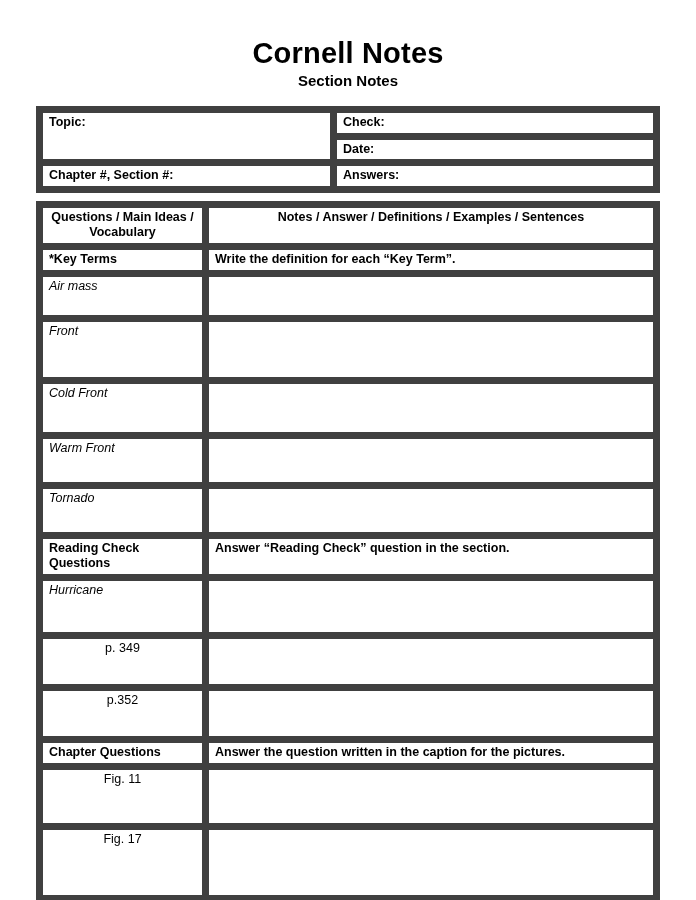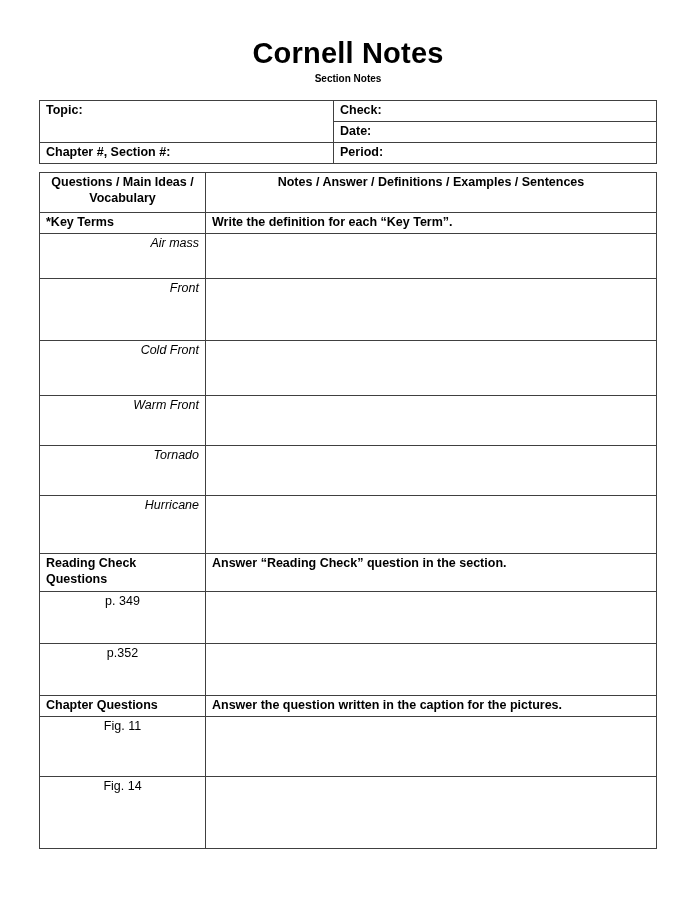--- a/index.html
+++ b/index.html
@@ -26,34 +26,34 @@
     text-align: center;
   }
   .doc-title {
     font-size: 29px;
     font-weight: bold;
     letter-spacing: 0.2px;
     line-height: 1.05;
     margin: 0;
   }
   .doc-subtitle {
-    font-size: 10px;
+    font-size: 15px;
     font-weight: bold;
     margin: 5px 0 16px 0;
     line-height: 1.1;
   }
 
   table.grid {
     border-collapse: collapse;
     table-layout: fixed;
     margin: 0 auto;
     width: 617px;
   }
   table.grid td {
-    border: 1px solid #404040;
+    border: 7px solid #404040;
     padding: 2px 6px;
     vertical-align: top;
     font-size: 12.5px;
     line-height: 1.25;
   }
 
   
   #info-table {
     margin-top: 12px;
   }
@@ -87,21 +87,21 @@
   }
   .sub-hdr {
     font-weight: bold;
     font-size: 12.5px;
     text-align: left;
     vertical-align: middle;
   }
   .term {
     font-style: italic;
     font-size: 13px;
-    text-align: right;
+    text-align: left;
     vertical-align: top;
     padding-top: 3px;
   }
   .pageref {
     font-size: 13px;
     text-align: center;
     vertical-align: top;
     padding-top: 3px;
   }
   .answer-cell {
@@ -126,21 +126,21 @@
     <tbody>
       <tr>
         <td class="info-label" rowspan="2">Topic:</td>
         <td class="info-label">Check:</td>
       </tr>
       <tr>
         <td class="info-label">Date:</td>
       </tr>
       <tr>
         <td class="info-label">Chapter #, Section #:</td>
-        <td class="info-label">Period:</td>
+        <td class="info-label">Answers:</td>
       </tr>
     </tbody>
   </table>
 
   <table class="grid" id="cornell-table">
     <colgroup>
       <col class="col-q">
       <col class="col-n">
     </colgroup>
     <tbody>
@@ -167,46 +167,46 @@
         <td class="answer-cell"></td>
       </tr>
       <tr style="height:50px;">
         <td class="term">Warm Front</td>
         <td class="answer-cell"></td>
       </tr>
       <tr style="height:50px;">
         <td class="term">Tornado</td>
         <td class="answer-cell"></td>
       </tr>
-      <tr style="height:58px;">
-        <td class="term">Hurricane</td>
-        <td class="answer-cell"></td>
-      </tr>
-
       <tr style="height:38px;">
         <td class="sub-hdr">Reading Check Questions</td>
         <td class="sub-hdr">Answer “Reading Check” question in the section.</td>
       </tr>
+
+      <tr style="height:58px;">
+        <td class="term">Hurricane</td>
+        <td class="answer-cell"></td>
+      </tr>
       <tr style="height:52px;">
         <td class="pageref">p. 349</td>
         <td class="answer-cell"></td>
       </tr>
       <tr style="height:52px;">
         <td class="pageref">p.352</td>
         <td class="answer-cell"></td>
       </tr>
 
       <tr style="height:21px;">
         <td class="sub-hdr">Chapter Questions</td>
         <td class="sub-hdr">Answer the question written in the caption for the pictures.</td>
       </tr>
       <tr style="height:60px;">
         <td class="pageref">Fig. 11</td>
         <td class="answer-cell"></td>
       </tr>
       <tr style="height:72px;">
-        <td class="pageref">Fig. 14</td>
+        <td class="pageref">Fig. 17</td>
         <td class="answer-cell"></td>
       </tr>
     </tbody>
   </table>
 
 </div>
 
 </body></html>

